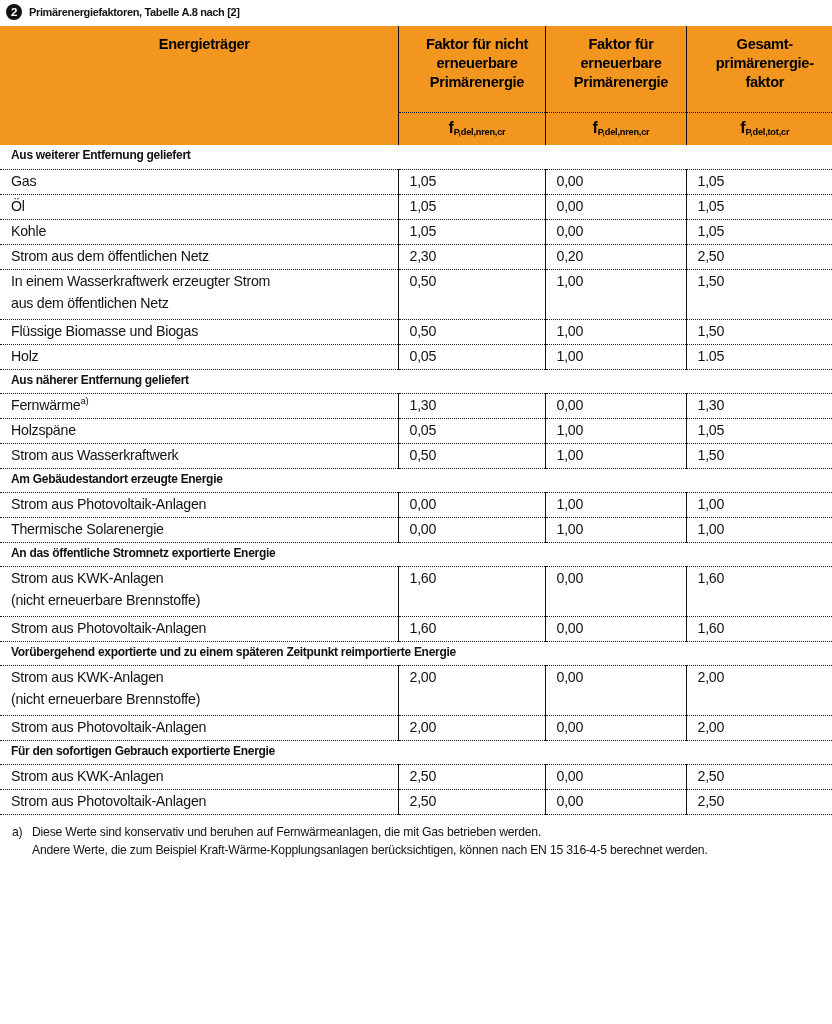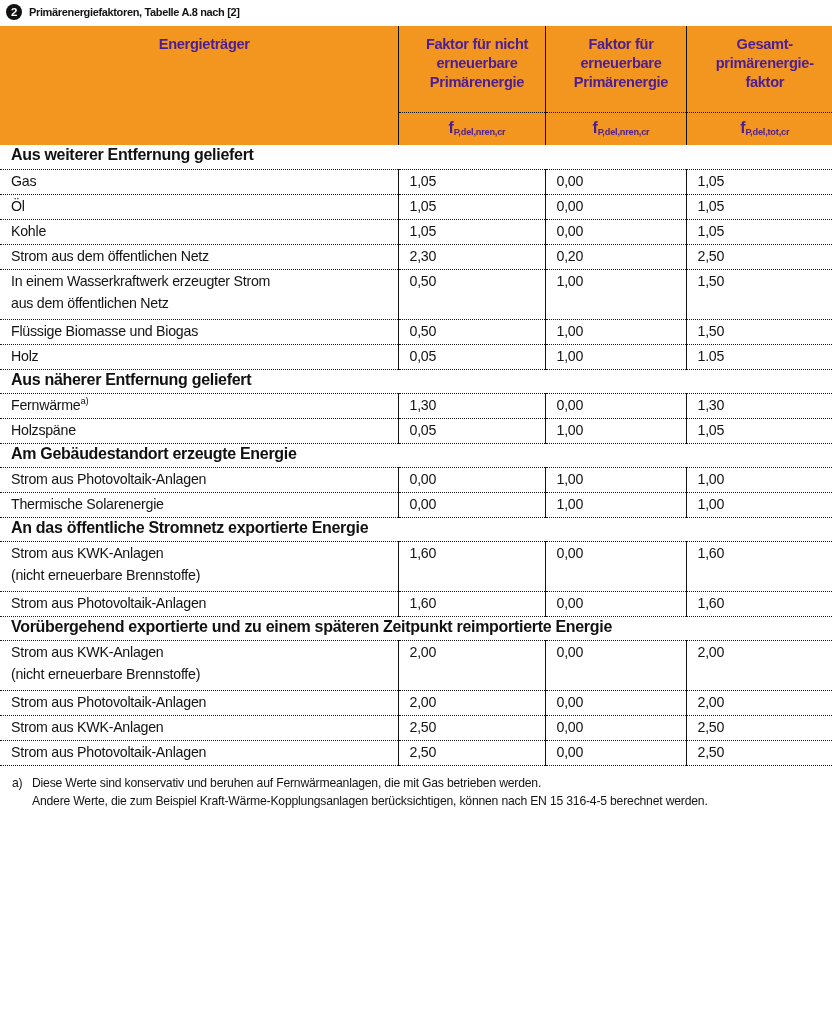--- a/index.html
+++ b/index.html
@@ -64,21 +64,21 @@
   .tbl col.c-ren   { width: 141px; }
   .tbl col.c-tot   { width: 146px; }
   .hdr-cell {
     background: #F29620;
     vertical-align: top;
     padding: 9px 0 4px 11px;
     font-size: 14.6px;
     font-weight: bold;
     letter-spacing: -0.3px;
     line-height: 1.30;
-    color: #4c1d95;
+    color: #000000;
     box-sizing: border-box;
   }
   .hdr-cell.with-rule {
     border-left: 1.6px solid #111111;
   }
   .hdr-title-row .hdr-cell { height: 86px; }
   .hdr-sub-row .hdr-cell {
     height: 33px;
     padding-top: 5px;
     padding-bottom: 6px;
@@ -96,21 +96,21 @@
     font-size: 9.2px;
     font-weight: bold;
     letter-spacing: -0.2px;
     vertical-align: baseline;
     position: relative;
     top: 2px;
   }
 
   
   tr.section td {
-    font-size: 16px;
+    font-size: 12px;
     font-weight: bold;
     letter-spacing: -0.3px;
     padding: 0 0 3px 11px;
     border-bottom: 1.5px dotted #1a1a1a;
     color: #111111;
     height: 24px;
     box-sizing: border-box;
   }
 
   
@@ -251,20 +251,26 @@
           <td class="num">1,30</td>
           <td class="num">0,00</td>
           <td class="num">1,30</td>
         </tr>
         <tr class="data">
           <td><span>Holzspäne</span></td>
           <td class="num">0,05</td>
           <td class="num">1,00</td>
           <td class="num">1,05</td>
         </tr>
+        <tr class="data">
+          <td><span>Strom aus Wasserkraftwerk</span></td>
+          <td class="num">0,50</td>
+          <td class="num">1,00</td>
+          <td class="num">1,50</td>
+        </tr>
         <tr class="section">
           <td colspan="4">Am Gebäudestandort erzeugte Energie</td>
         </tr>
         <tr class="data">
           <td><span>Strom aus Photovoltaik-Anlagen</span></td>
           <td class="num">0,00</td>
           <td class="num">1,00</td>
           <td class="num">1,00</td>
         </tr>
         <tr class="data">
@@ -295,20 +301,23 @@
           <td><span>Strom aus KWK-Anlagen</span><span class="sub-line">(nicht erneuerbare Brennstoffe)</span></td>
           <td class="num">2,00</td>
           <td class="num">0,00</td>
           <td class="num">2,00</td>
         </tr>
         <tr class="data">
           <td><span>Strom aus Photovoltaik-Anlagen</span></td>
           <td class="num">2,00</td>
           <td class="num">0,00</td>
           <td class="num">2,00</td>
+        </tr>
+        <tr class="section">
+          <td colspan="4">Für den sofortigen Gebrauch exportierte Energie</td>
         </tr>
         <tr class="data">
           <td><span>Strom aus KWK-Anlagen</span></td>
           <td class="num">2,50</td>
           <td class="num">0,00</td>
           <td class="num">2,50</td>
         </tr>
         <tr class="data">
           <td><span>Strom aus Photovoltaik-Anlagen</span></td>
           <td class="num">2,50</td>

